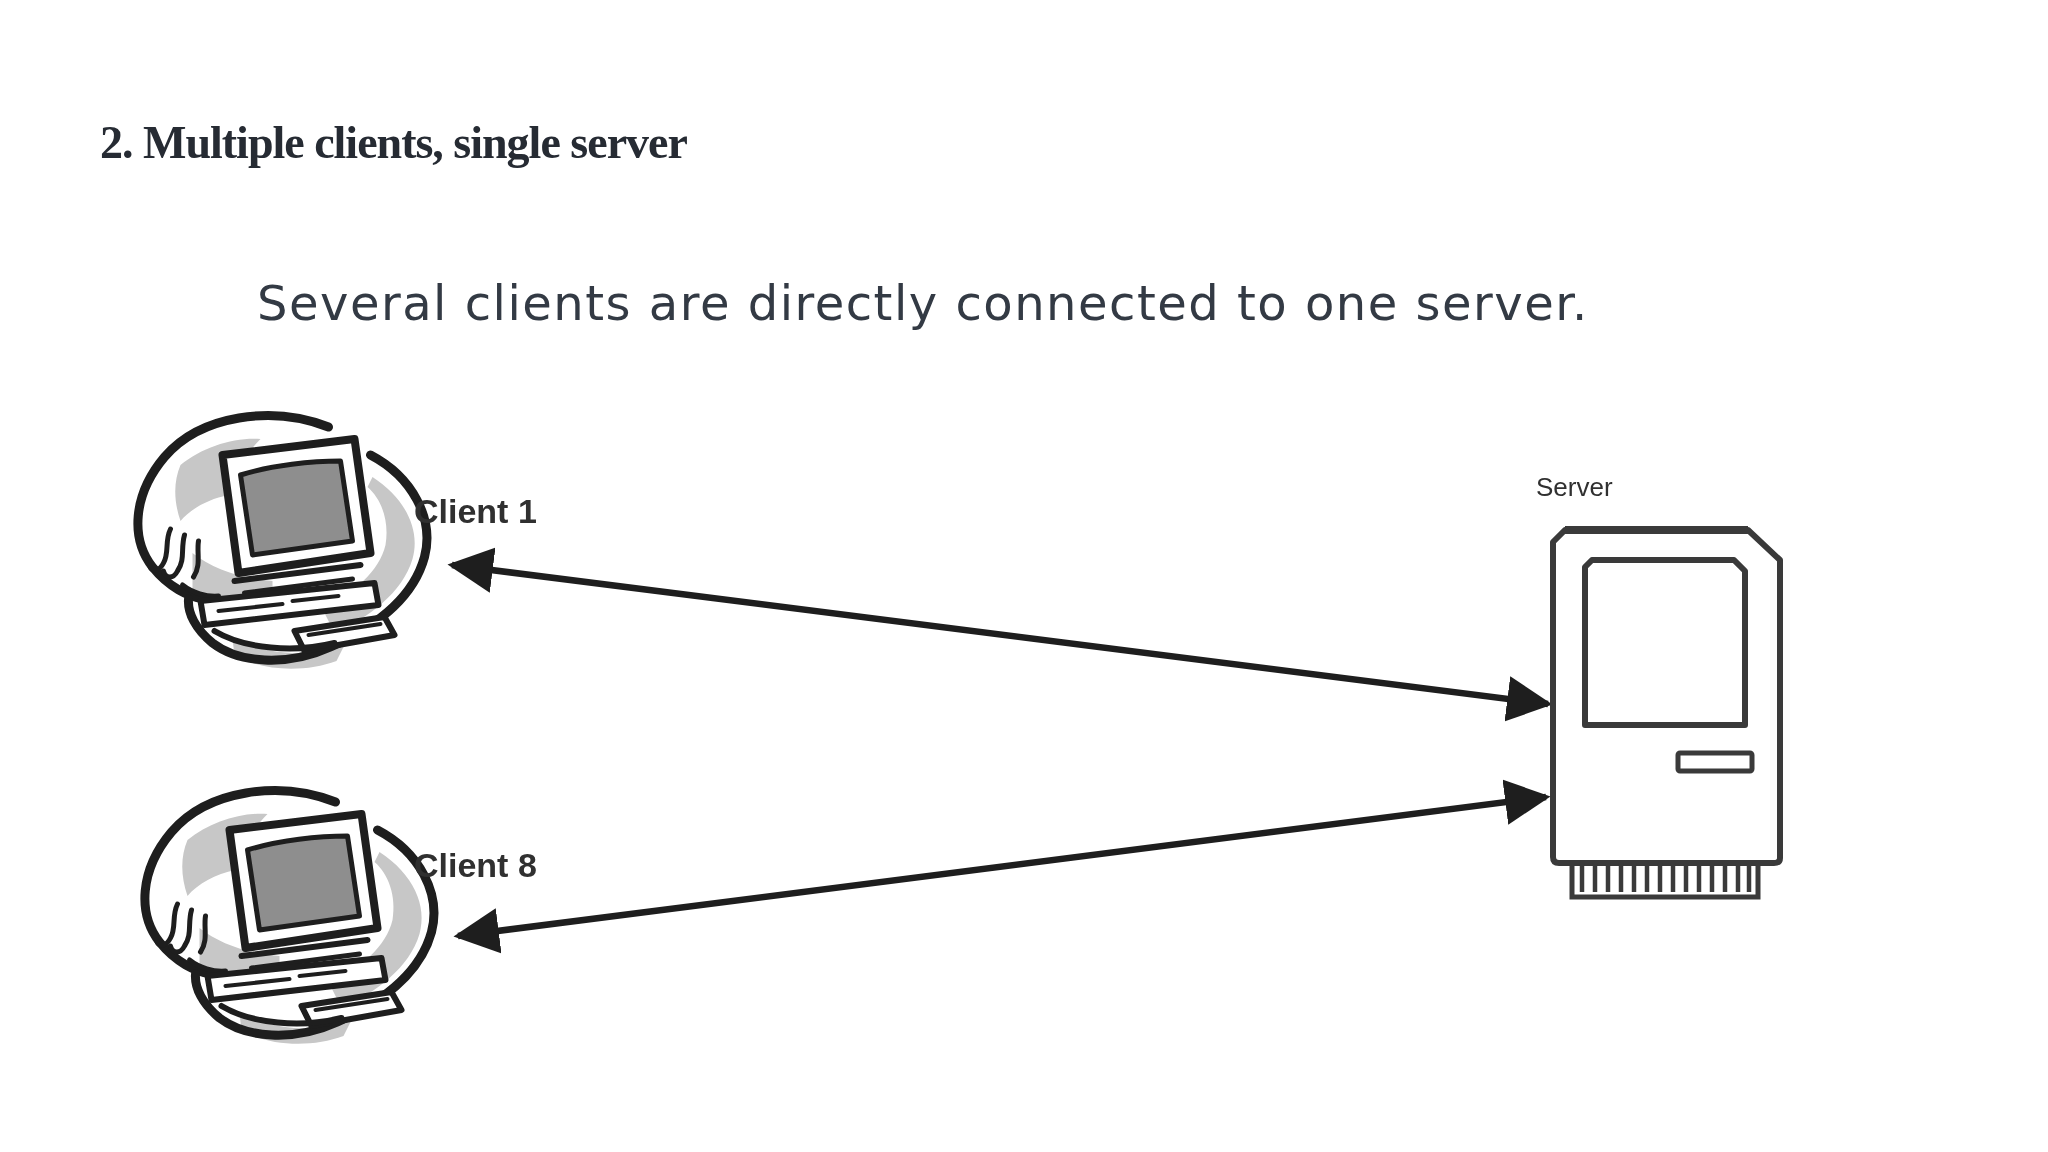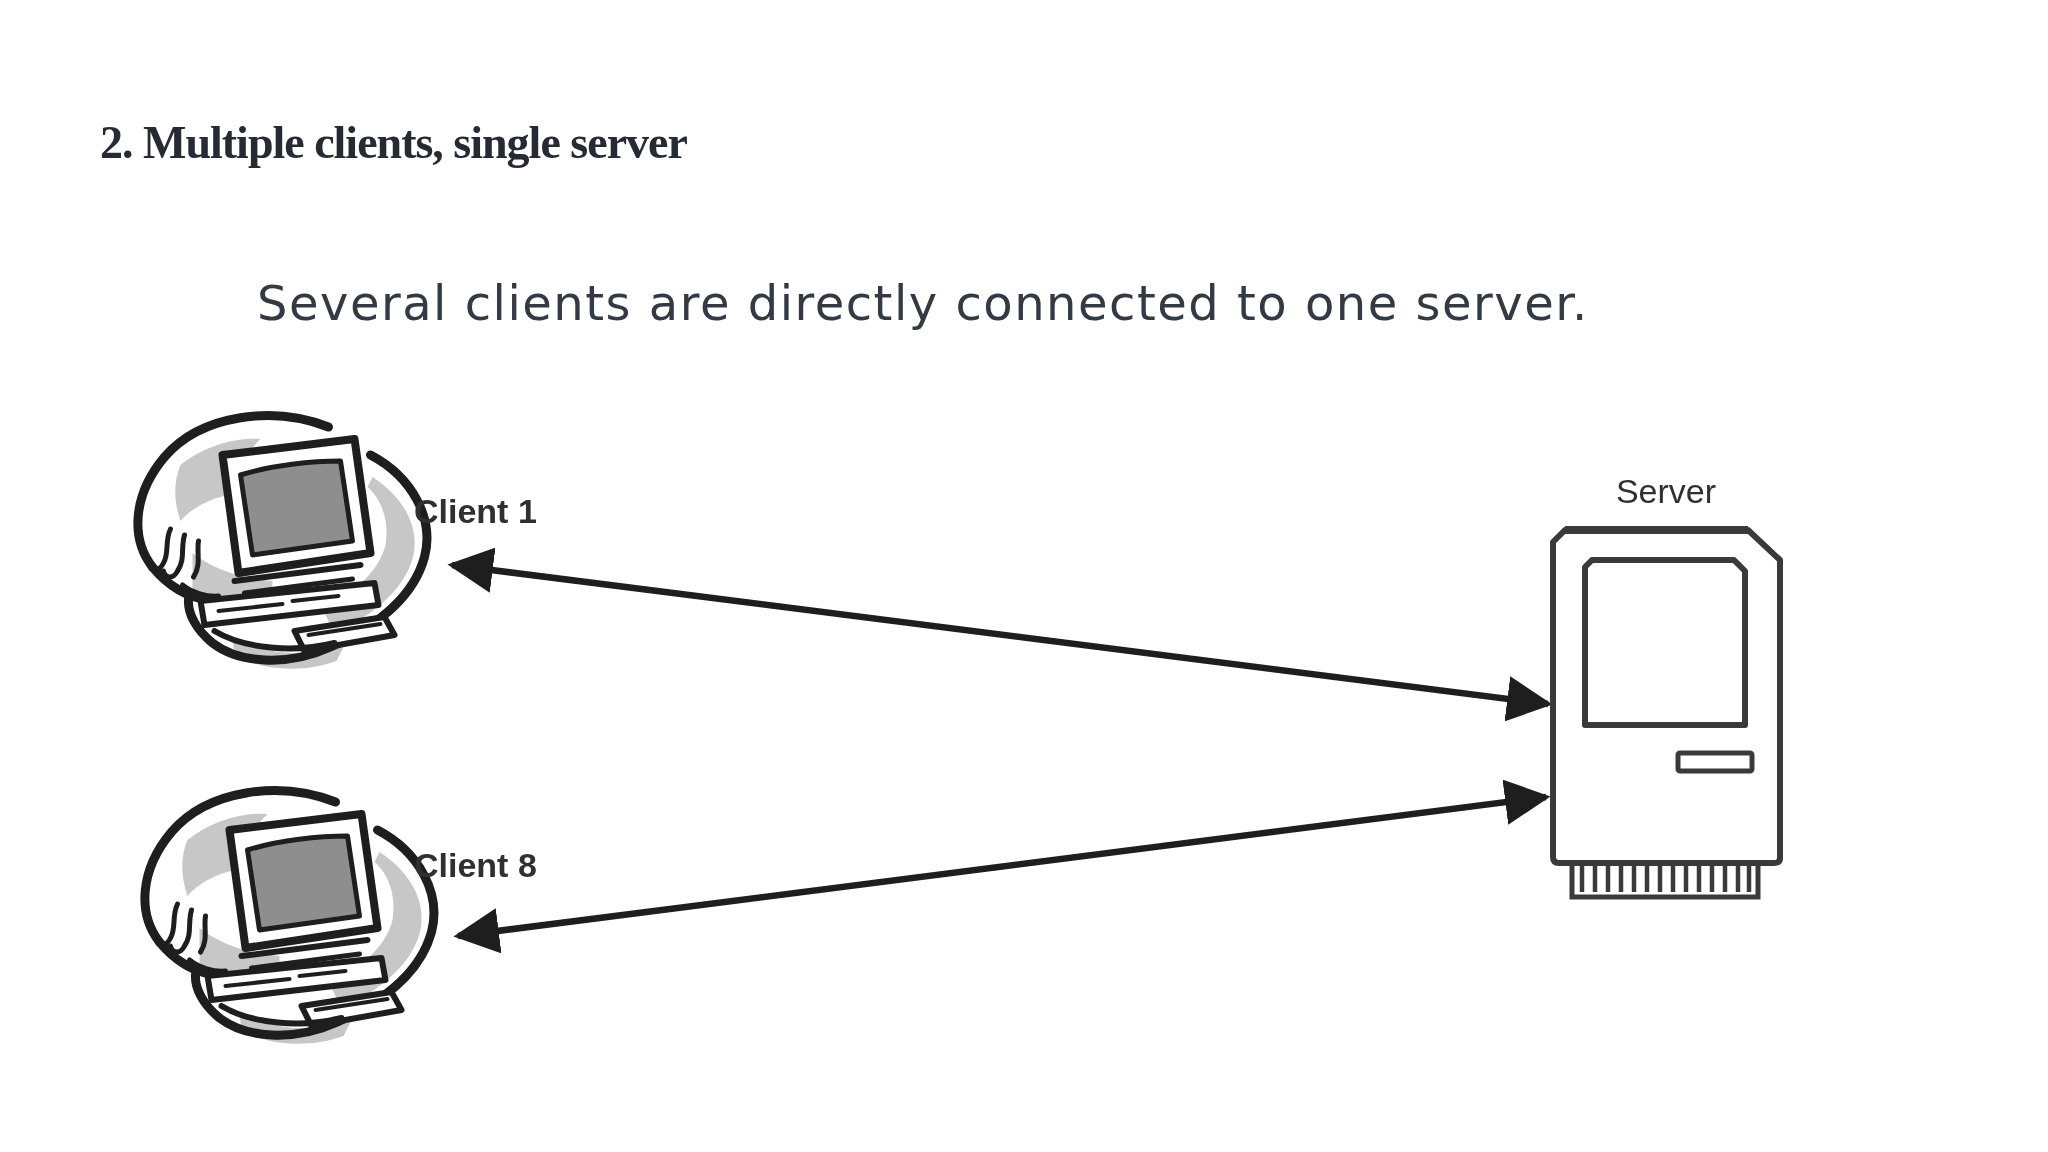--- a/index.html
+++ b/index.html
@@ -31,21 +31,21 @@
     font-family:"DejaVu Sans",sans-serif;
     font-size:48px;font-weight:400;letter-spacing:1.5px;
     color:var(--body-text);white-space:nowrap;margin-top:11px;
   }
   .node-label{
     position:absolute;
     font-family:"Liberation Sans",sans-serif;
     color:var(--label-text);white-space:nowrap;
   }
   .client-label{font-size:34px;font-weight:700;margin-top:48px;}
-  .server-label{font-size:34px;font-weight:400;text-align:center;width:260px;}
+  .server-label{font-size:26px;font-weight:400;text-align:left;width:260px;}
   .abs{position:absolute;}
   
   .sk{stroke:var(--ink);fill:none;stroke-linecap:round;stroke-linejoin:round;}
   .sk-fill-white{fill:#ffffff;}
   .sk-screen{fill:var(--screen-gray);}
   .sk-shade{fill:var(--shade-gray);stroke:none;}
   .srv{stroke:var(--server-stroke);fill:#ffffff;stroke-linejoin:round;}
   .srv-line{stroke:var(--server-stroke);fill:none;}
   .conn{stroke:var(--ink);stroke-width:6.5;fill:none;}
   .ink-fill{fill:var(--ink);}

